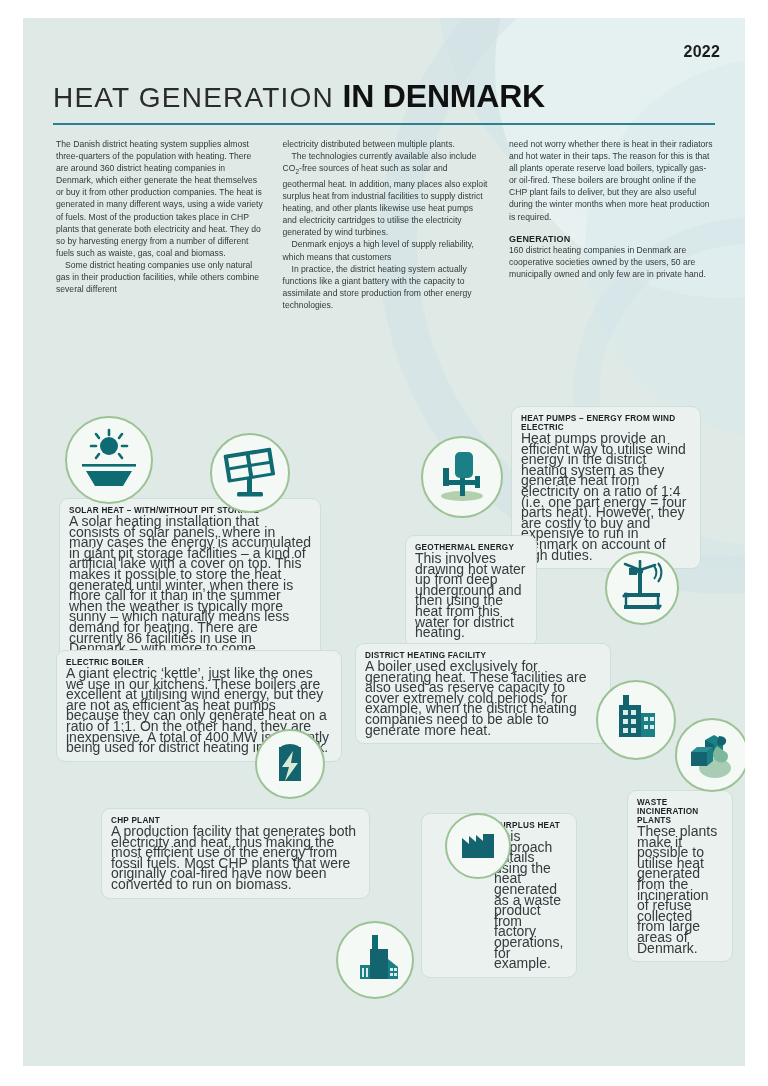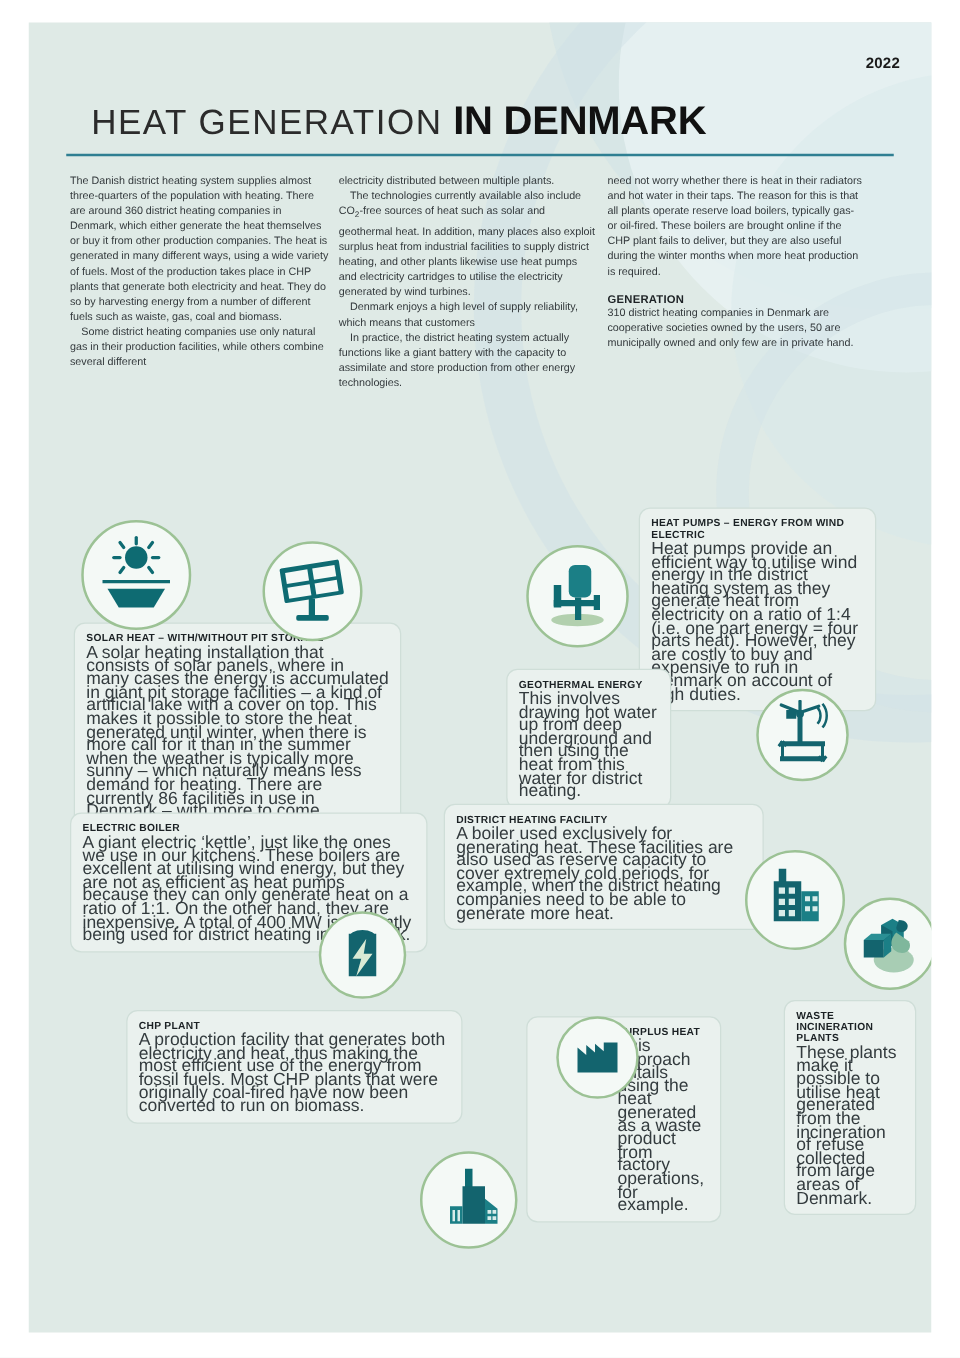--- a/index.html
+++ b/index.html
@@ -26,34 +26,34 @@
   .sw2{width:460px;height:460px;right:-210px;top:-180px;background:#eaf3f4;opacity:.75;}
   .sw3{width:620px;height:620px;right:-330px;top:-120px;border:38px solid #cfe1e6;opacity:.45;background:transparent;}
   .sw4{width:380px;height:380px;right:-220px;top:40px;background:#d7e8ea;opacity:.45;}
   .sw5{width:300px;height:300px;right:-180px;top:200px;border:26px solid #d3e4e7;opacity:.5;background:transparent;}
 
   .content{position:relative;z-index:3;}
 
   
   .year{
     position:absolute;right:25px;top:25px;
-    font-size:12px;font-weight:bold;color:#1b1b1b;letter-spacing:.2px;
+    font-size:16px;font-weight:bold;color:#1b1b1b;letter-spacing:.2px;
   }
   .title{
     position:absolute;left:30px;top:60px;width:660px;
-    font-size:30px;letter-spacing:.3px;white-space:nowrap;margin-left:20px;
+    font-size:30px;letter-spacing:.3px;white-space:nowrap;
   }
   .title .thin{font-weight:300;color:#2b2b2b;letter-spacing:1.2px;font-size:28px;}
   .title .bold{font-weight:bold;color:#111111;letter-spacing:-.2px;font-size:32px;}
   .rule{
     position:absolute;left:30px;top:105px;width:662px;height:2px;background:#2f7f92;
   }
 
   
-  .cols{position:absolute;left:33px;top:120px;width:660px;display:flex;gap:8px;}
+  .cols{position:absolute;left:33px;top:120px;width:660px;display:flex;gap:8px;justify-content:space-between;}
   .col{width:207px;}
   .col p{
     margin:0;font-size:8.6px;line-height:12.1px;color:#33393c;text-align:left;
   }
   .col p + p{text-indent:9px;}
   .col h4{
     margin:11px 0 0 0;font-size:9px;font-weight:bold;color:#1d2225;letter-spacing:.2px;
   }
   .col h4 + p{text-indent:0;}
   sub{font-size:6.5px;}
@@ -113,21 +113,21 @@
         <div class="col">
           <p>electricity distributed between multiple plants.</p>
           <p>The technologies currently available also include CO<sub>2</sub>-free sources of heat such as solar and geothermal heat. In addition, many places also exploit surplus heat from industrial facilities to supply district heating, and other plants likewise use heat pumps and electricity cartridges to utilise the electricity generated by wind turbines.</p>
           <p>Denmark enjoys a high level of supply reliability, which means that customers</p>
           <p>In practice, the district heating system actually functions like a giant battery with the capacity to assimilate and store production from other energy technologies.</p>
         </div>
 
         <div class="col">
           <p>need not worry whether there is heat in their radiators and hot water in their taps. The reason for this is that all plants operate reserve load boilers, typically gas- or oil-fired. These boilers are brought online if the CHP plant fails to deliver, but they are also useful during the winter months when more heat production is required.</p>
           <h4>GENERATION</h4>
-          <p>310 district heating companies in Denmark are cooperative societies owned by the users, 50 are municipally owned and only few are in private hand.</p>
+          <p>160 district heating companies in Denmark are cooperative societies owned by the users, 50 are municipally owned and only few are in private hand.</p>
         </div>
       </div>
 
       <div class="badge" style="left:42px;top:398px;width:88px;height:88px;">
         <svg width="66" height="66" viewBox="0 0 66 66">
           <circle cx="33" cy="19" r="9" fill="#0e6b72"></circle>
           <g stroke="#0e6b72" stroke-width="2.6" stroke-linecap="round">
             <line x1="33" y1="3" x2="33" y2="8"></line>
             <line x1="20" y1="7" x2="23" y2="11"></line>
             <line x1="46" y1="7" x2="43" y2="11"></line>
@@ -278,20 +278,20 @@
       <div class="card" style="left:78px;top:790px;width:269px;">
         <h3>CHP PLANT</h3>
         <p>A production facility that generates both electricity and heat, thus making the most efficient use of the energy from fossil fuels. Most CHP plants that were originally coal-fired have now been converted to run on biomass.</p>
       </div>
 
       <div class="card" style="left:398px;top:795px;width:156px;padding-left:72px;">
         <h3>SURPLUS HEAT</h3>
         <p>This approach entails using the heat generated as a waste product from factory operations, for example.</p>
       </div>
 
-      <div class="card" style="left:604px;top:772px;width:106px;margin-top:10px;">
+      <div class="card" style="left:604px;top:772px;width:106px;">
         <h3>WASTE INCINERATION PLANTS</h3>
         <p>These plants make it possible to utilise heat generated from the incineration of refuse collected from large areas of Denmark.</p>
       </div>
 
     </div>
   </div>
 </div>
 
 </body></html>

